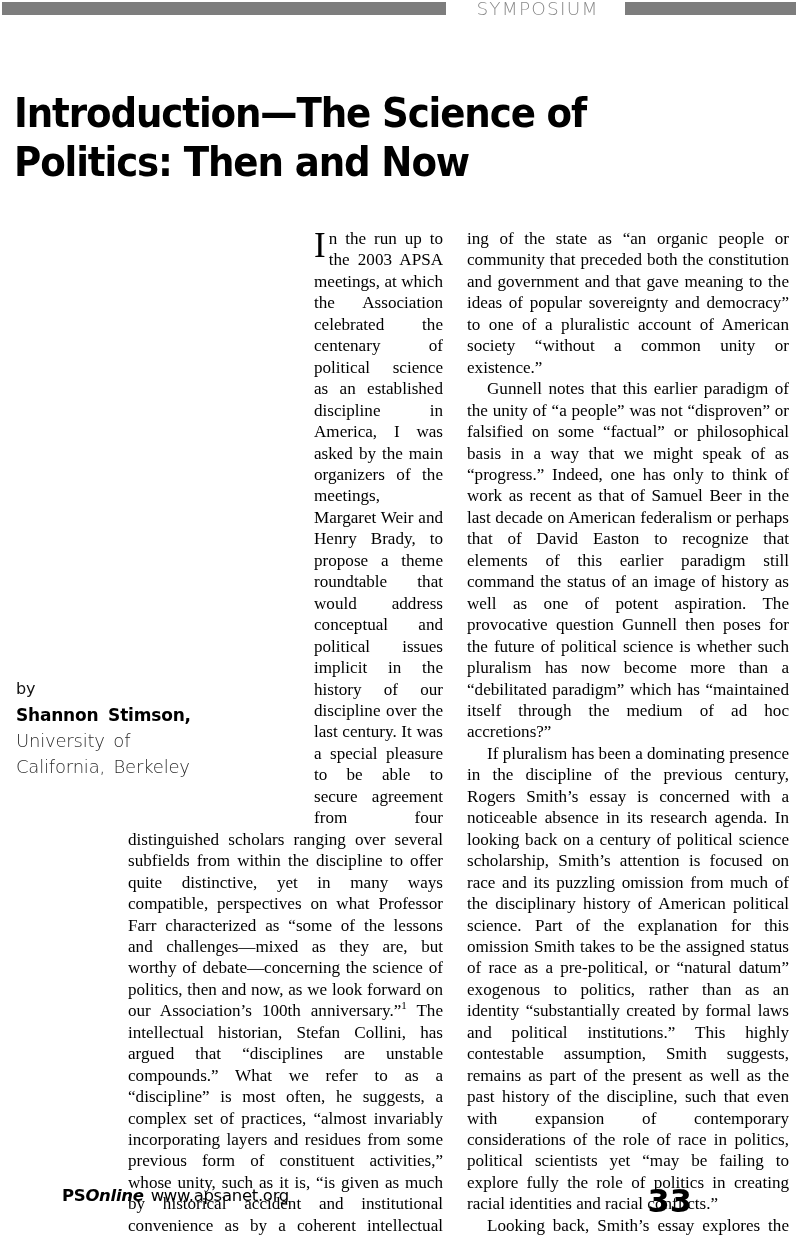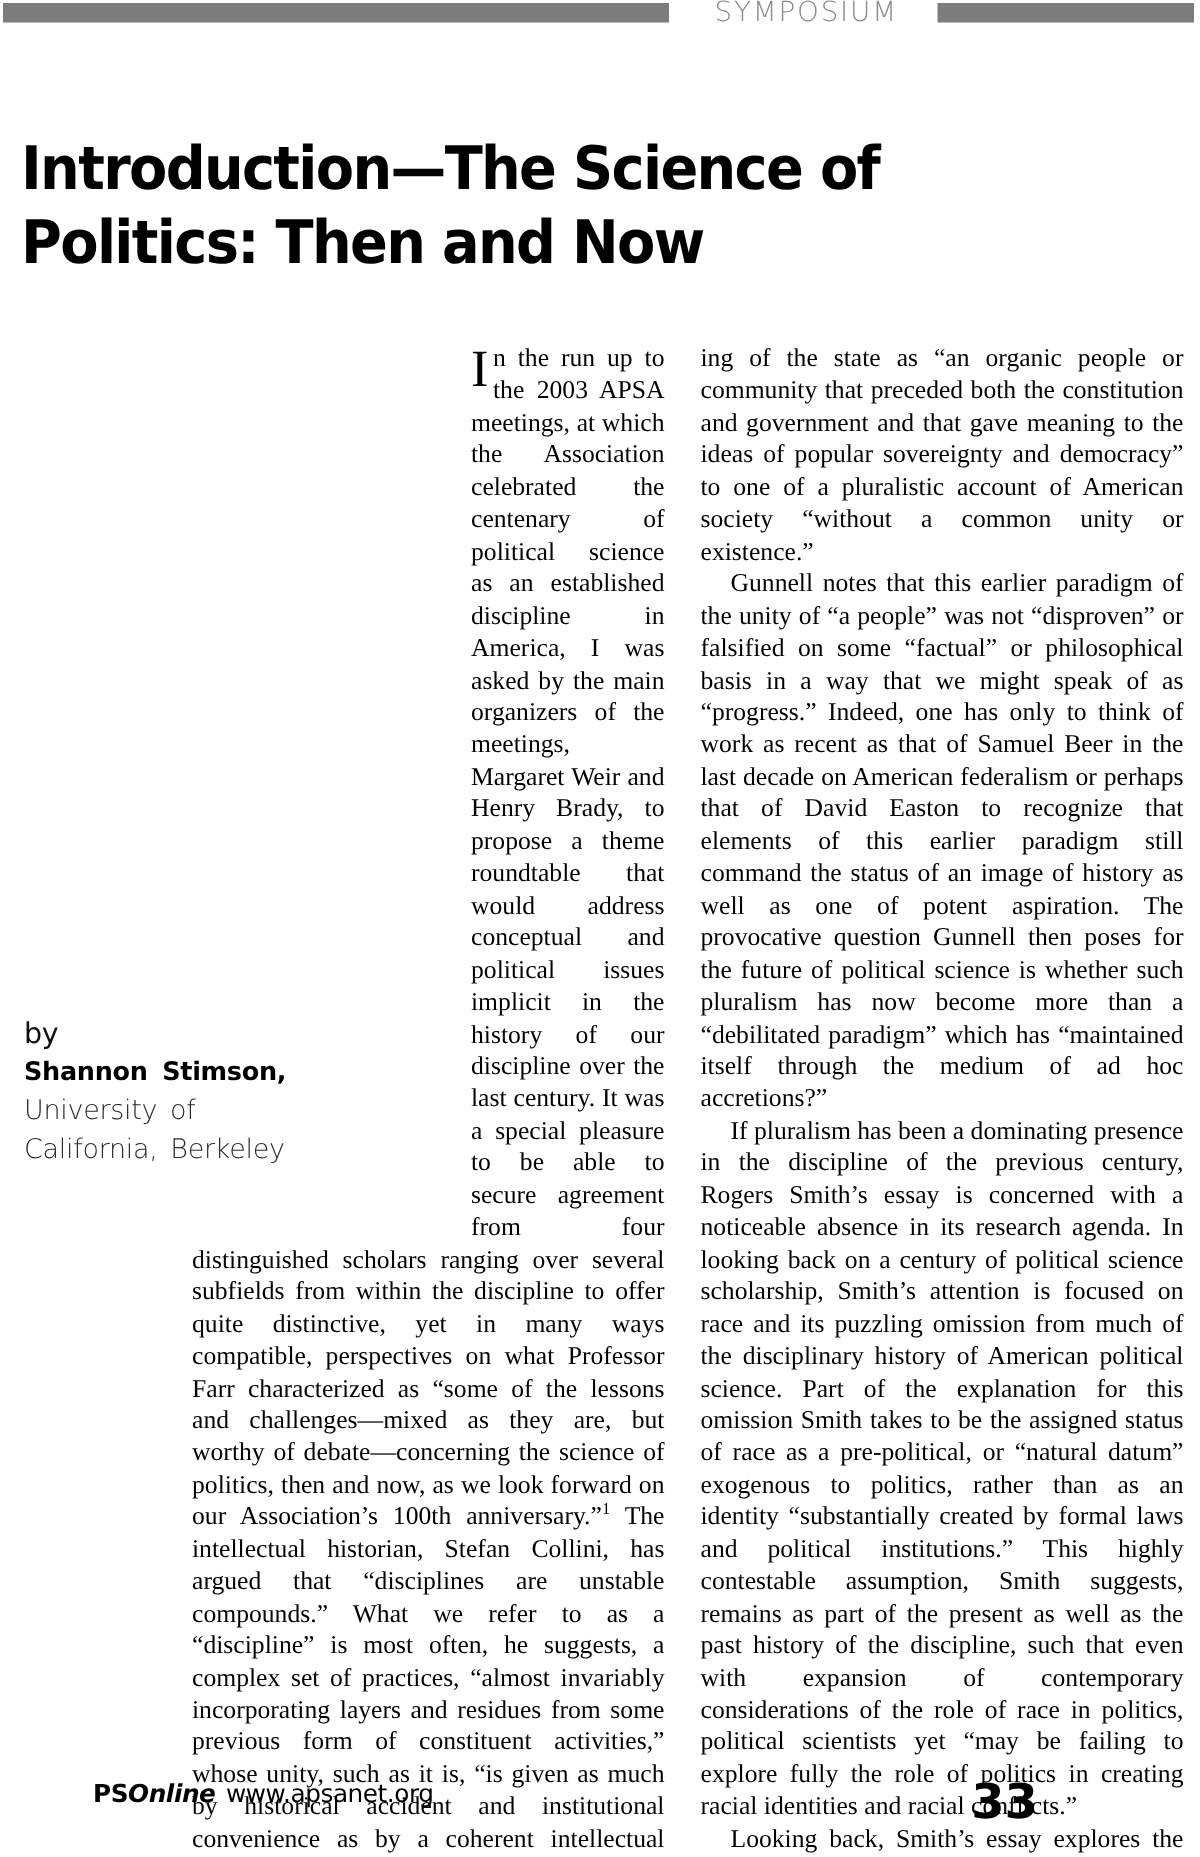--- a/index.html
+++ b/index.html
@@ -57,21 +57,21 @@
 
   
   #byline {
     position: absolute;
     left: 16px; top: 676px;
     width: 210px;
     font-family: "DejaVu Sans", "Liberation Sans", sans-serif;
     line-height: 26px;
   }
   #byline-by {
-    font-size: 19px;
+    font-size: 16px;
     font-weight: 400;
     color: #111;
     letter-spacing: -0.2px;
   }
   #byline-author {
     font-size: 17px;
     font-weight: bold;
     color: #000;
     letter-spacing: -0.2px;
     word-spacing: 4px;

